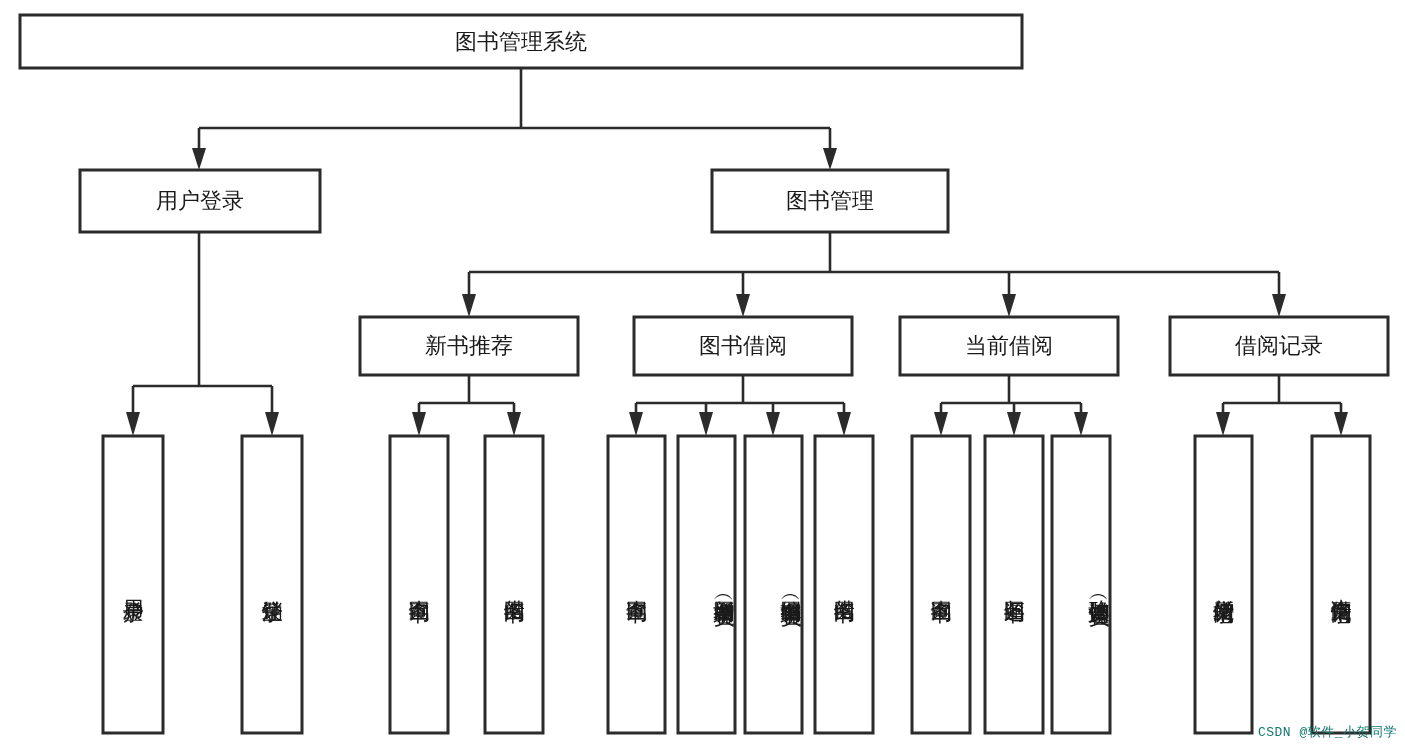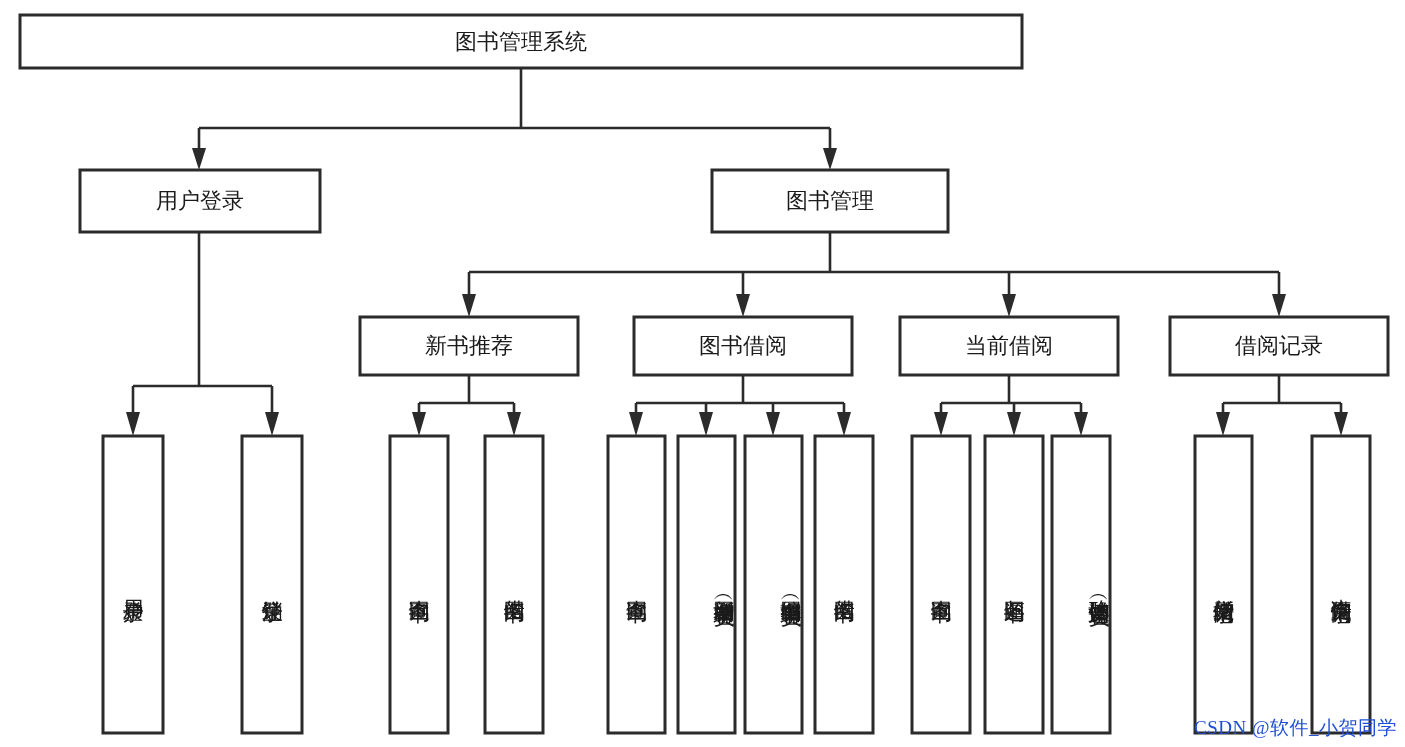--- a/index.html
+++ b/index.html
@@ -59,23 +59,23 @@
     line-height: 1.08;
     letter-spacing: 1px;
     color: #1a1a1a;
     white-space: nowrap;
     pointer-events: none;
   }
   .watermark {
     position: absolute;
     right: 8px;
     bottom: 6px;
-    font-family: Liberation Serif, serif;
-    font-size: 19px;
-    color: #1d4ed8;
+    font-family: Liberation Mono, monospace;
+    font-size: 13px;
+    color: #0f766e;
     letter-spacing: 0.5px;
     white-space: nowrap;
   }
 </style>
 </head>
 <body>
 
 <div id="stage">
 
   <svg id="diagram" viewBox="0 0 1405 747">

